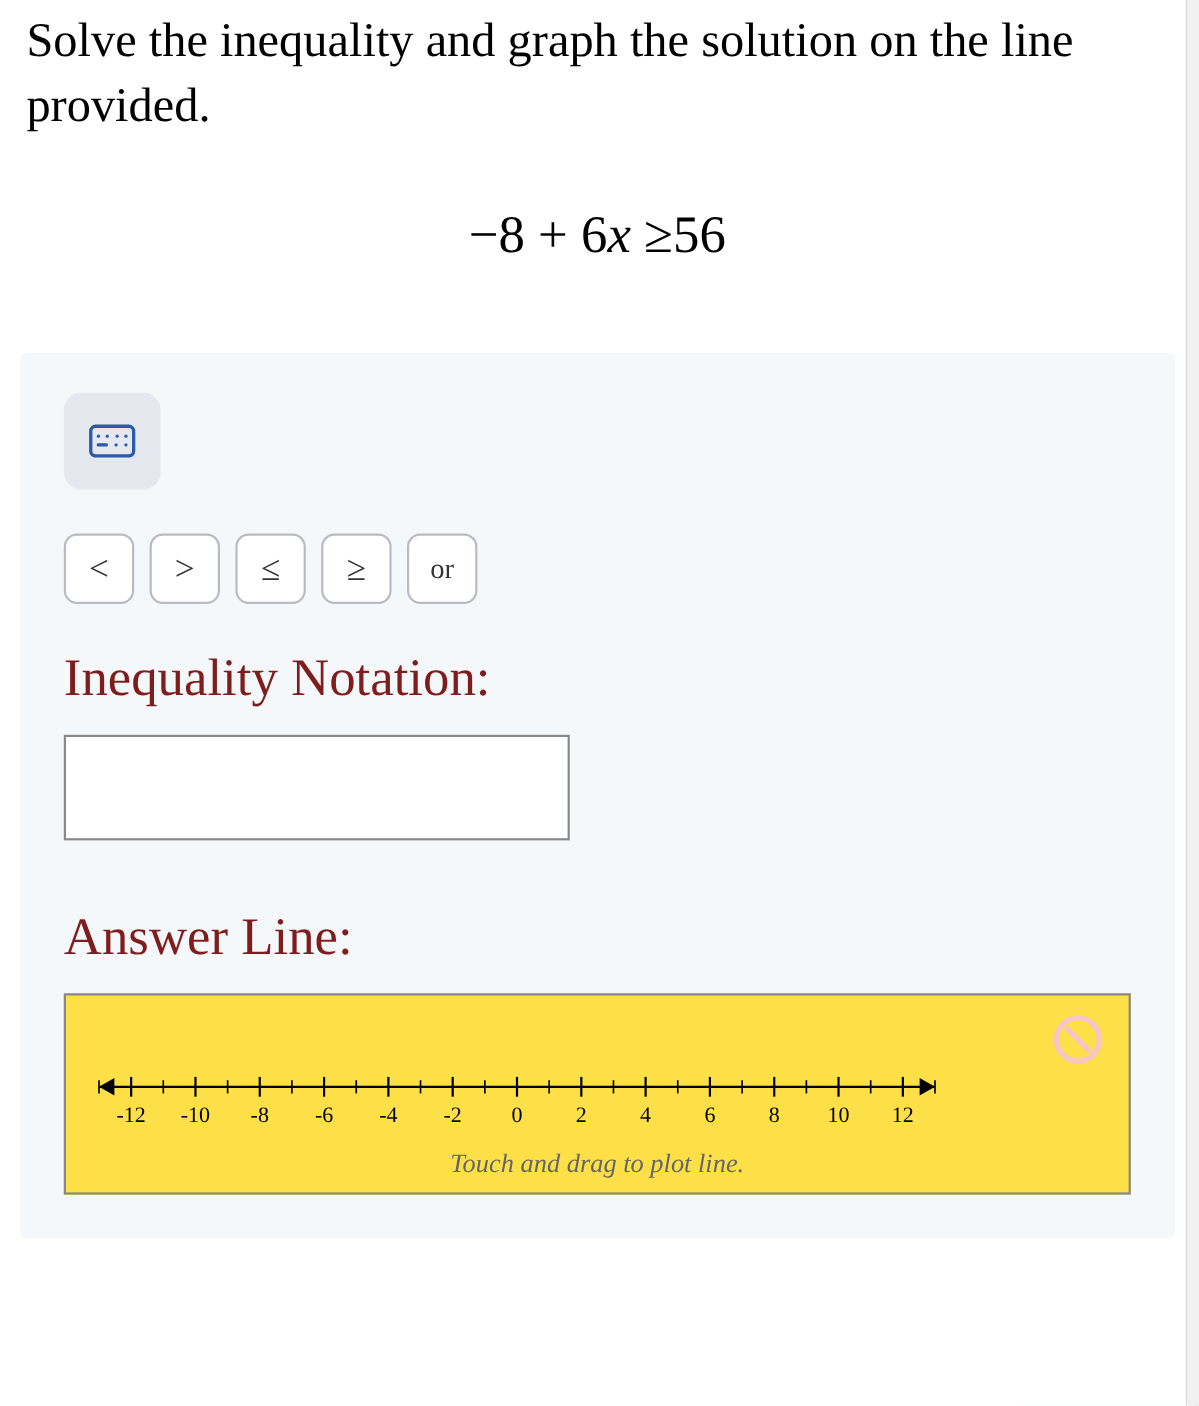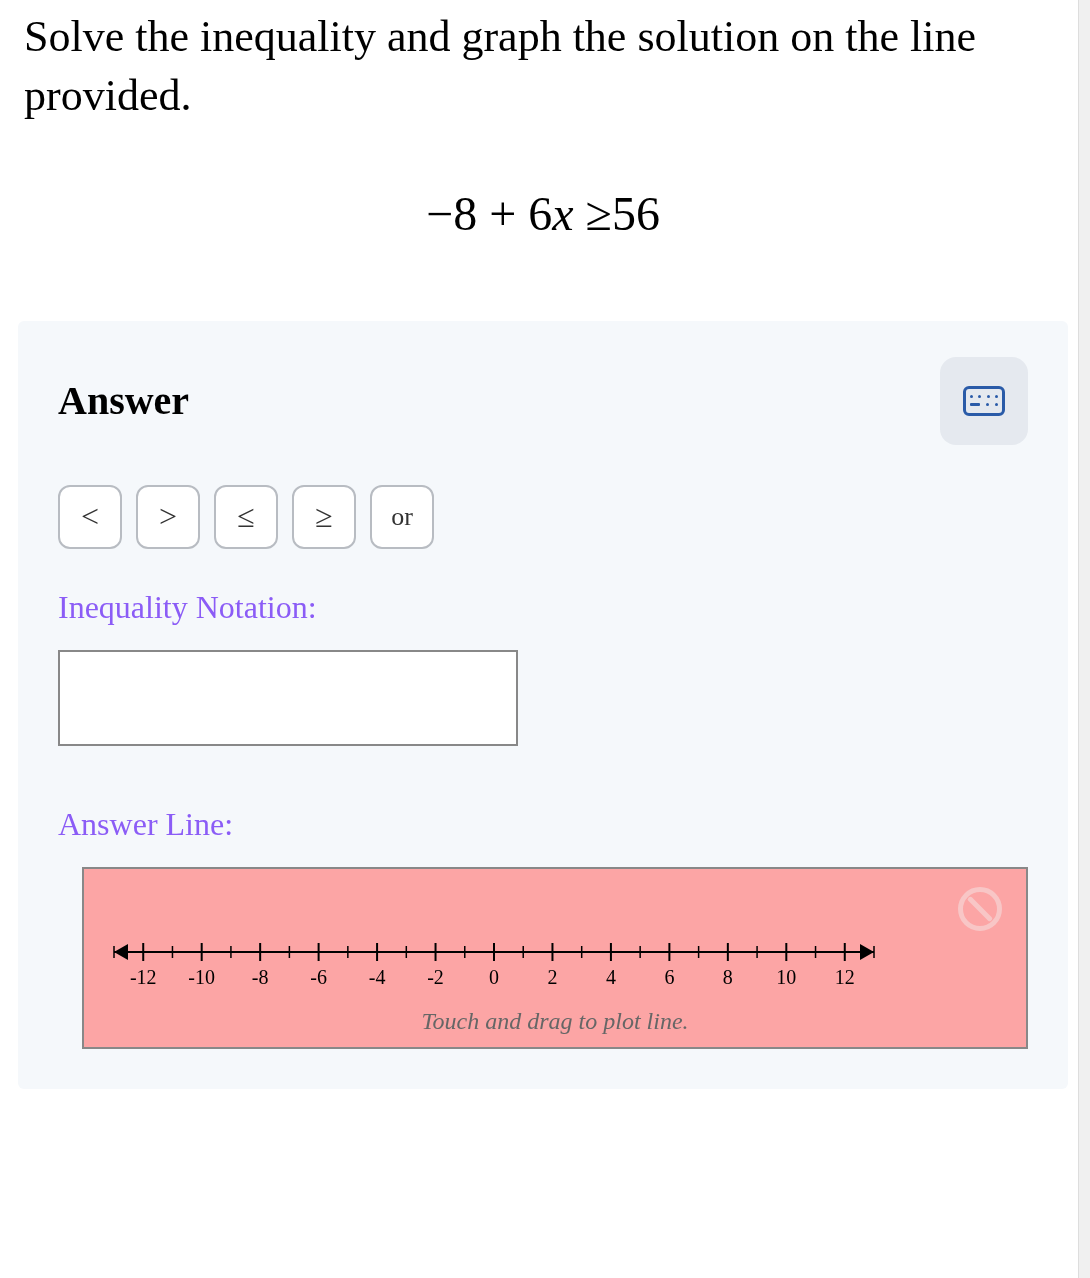--- a/index.html
+++ b/index.html
@@ -109,42 +109,41 @@
     font-size: 32px;
     font-family: Georgia, serif;
     cursor: pointer;
     color: #333;
     padding: 0 16px;
   }
   .op-btn.or-btn {
     font-size: 26px;
   }
   .section-label {
-    font-size: 32px;
-    color: #8b5cf6;
+    font-size: 48px;
+    color: #7f1d1d;
     margin-bottom: 24px;
   }
   .notation-input {
     width: 460px;
     height: 96px;
     border: 2px solid #888;
     background: #fff;
     font-size: 32px;
     padding: 8px 12px;
     font-family: Georgia, serif;
     outline: none;
     margin-bottom: 60px;
     display: block;
   }
   .numline-box {
     border: 2px solid #888;
-    background: #fca5a5;
+    background: #fde047;
     padding: 20px 20px 12px 20px;
     position: relative;
-    margin-left: 24px;
   }
   .clear-icon {
     position: absolute;
     top: 18px;
     right: 24px;
     width: 44px;
     height: 44px;
     border: 5px solid #f8c6c6;
     border-radius: 50%;
     cursor: pointer;
@@ -179,21 +178,20 @@
 
   <div class="equation">
     <span>−8</span>
     <span> </span><span>+</span><span> </span>
     <span>6</span><span class="var">x</span>
     <span> </span><span>≥</span><span>56</span>
   </div>
 
   <div class="answer-panel">
     <div class="answer-header">
-      <div class="answer-title">Answer</div>
       <div class="keypad-btn">
         <div class="keypad-icon">
           <div class="row">
               <span class="dot"></span>
               <span class="dot"></span>
               <span class="dot"></span>
               <span class="dot"></span>
             </div>
           <div class="row">
               <span class="bar"></span>

